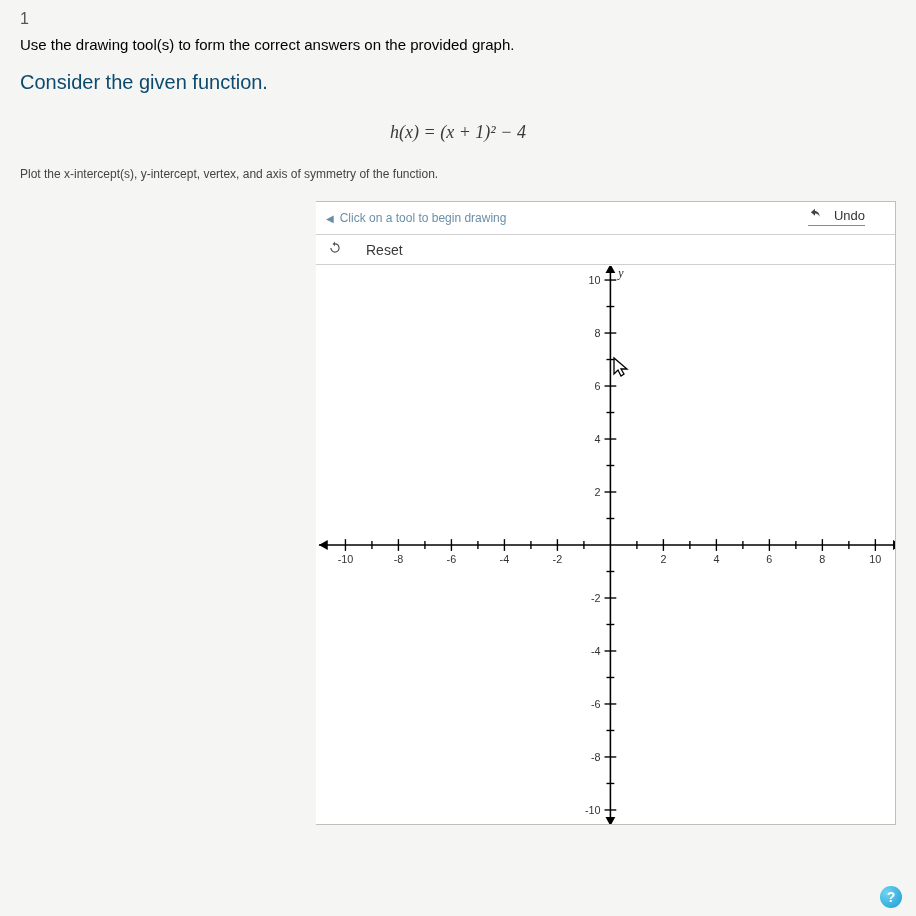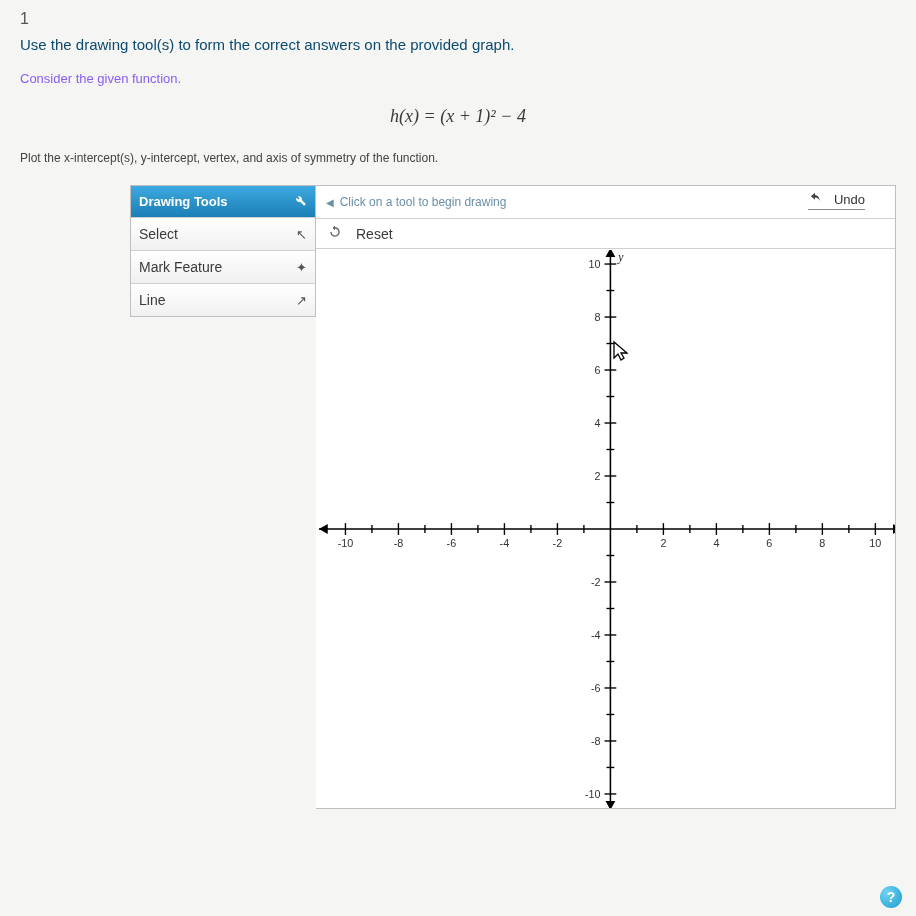--- a/index.html
+++ b/index.html
@@ -6,22 +6,22 @@
 body {
   width: 916px;
   height: 916px;
   background: #f5f5f3;
   font-family: Arial, Helvetica, sans-serif;
   color: #3a3a3a;
   padding: 10px 20px 0 20px;
   position: relative;
 }
 .question-num { font-size: 16px; color: #555; margin-bottom: 8px; }
-.instruction { font-size: 15px; color: #0c4a6e; margin-bottom: 18px; }
-.consider { font-size: 13px; color: #8b5cf6; margin-bottom: 20px; }
+.instruction { font-size: 15px; color: #000000; margin-bottom: 18px; }
+.consider { font-size: 20px; color: #0c4a6e; margin-bottom: 28px; }
 .equation { text-align: center; font-family: "Times New Roman", serif; font-style: italic; font-size: 18px; margin-bottom: 24px; }
 .plot-instr { font-size: 12px; color: #444; margin-bottom: 20px; }
 .tool-wrap { margin-left: 110px; position: relative; }
 
 .tools-panel { width: 186px; float: left; border: 1px solid #bfbfbf; background: #fff; }
 .tools-header { 
   background: linear-gradient(#3da9e0,#1b7fb6); 
   color: #fff; font-weight: bold; font-size: 13px; 
   padding: 7px 8px; display: flex; justify-content: space-between; align-items: center;
 }
@@ -45,21 +45,21 @@
 .undo-group { 
   position: absolute; right: 30px; top: 6px; 
   display: flex; align-items: center; gap: 12px; 
   font-size: 13px; color: #333;
   border-bottom: 1px solid #888; padding-bottom: 2px;
 }
 .undo-icon svg { width: 14px; height: 12px; }
 .reset-row { 
   height: 30px; border-bottom: 1px solid #d0d0d0; 
   display: flex; align-items: center; padding-left: 12px; 
-  font-size: 14px; gap: 14px;
+  font-size: 14px; gap: 24px;
 }
 .reset-icon svg { width: 14px; height: 14px; }
 
 .graph { position: absolute; left: 0; top: 64px; right: 0; bottom: 0; }
 .graph svg { width: 100%; height: 100%; }
 .axis-line { stroke: #000; stroke-width: 1.6; }
 .tick { stroke: #000; stroke-width: 1.4; }
 .tick-label { font: 11px Arial; fill: #333; }
 .axis-label { font: italic 12px "Times New Roman"; fill: #222; }
 .cursor-icon { position: absolute; left: 296px; top: 90px; font-size: 18px; }
@@ -76,42 +76,20 @@
 <body>
 
 <div class="question-num">1</div>
 <div class="instruction">Use the drawing tool(s) to form the correct answers on the provided graph.</div>
 <div class="consider">Consider the given function.</div>
 <div class="equation">h(x) = (x + 1)² − 4</div>
 <div class="plot-instr">Plot the x-intercept(s), y-intercept, vertex, and axis of symmetry of the function.</div>
 
 <div class="tool-wrap">
 
-  <div class="tools-panel">
-    <div class="tools-header">
-      <span>Drawing Tools</span>
-      <span class="wrench-icon">
-        <svg viewBox="0 0 24 24">
-            <path d="M22 19l-7-7c.6-1.7.2-3.7-1.2-5.1C12.2 5.3 9.9 5 8 5.9l3.3 3.3-2.1 2.1L5.9 8C5 9.9 5.3 12.2 6.9 13.8c1.4 1.4 3.4 1.8 5.1 1.2l7 7 3-3z"></path>
-          </svg>
-      </span>
-    </div>
-    <div class="tool-row">
-      <span>Select</span>
-      <span class="row-icon">↖</span>
-    </div>
-    <div class="tool-row">
-      <span>Mark Feature</span>
-      <span class="row-icon">✦</span>
-    </div>
-    <div class="tool-row">
-      <span>Line</span>
-      <span class="row-icon">↗</span>
-    </div>
-  </div>
 
   <div class="canvas-area">
     <div class="top-bar">
       <span class="tri">◀</span>
       <span>Click on a tool to begin drawing</span>
       <div class="undo-group">
         <span class="undo-icon">
           <svg viewBox="0 0 24 18">
               <path d="M12 4V0L5 6l7 6V8c4 0 7 2 8 6 0-6-4-10-8-10z" fill="#444"></path>
             </svg>

